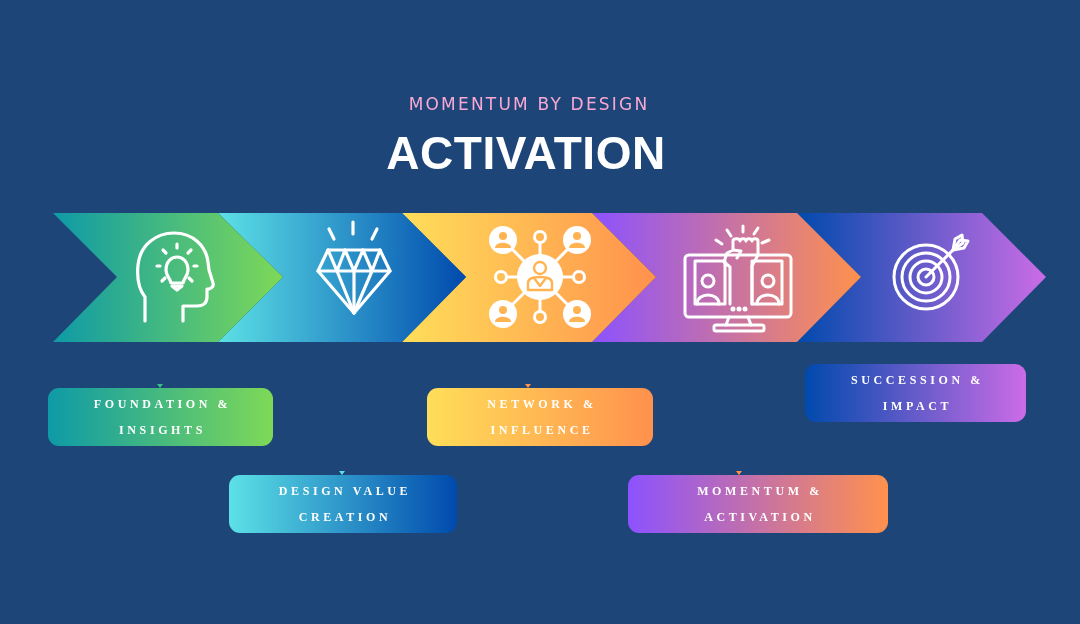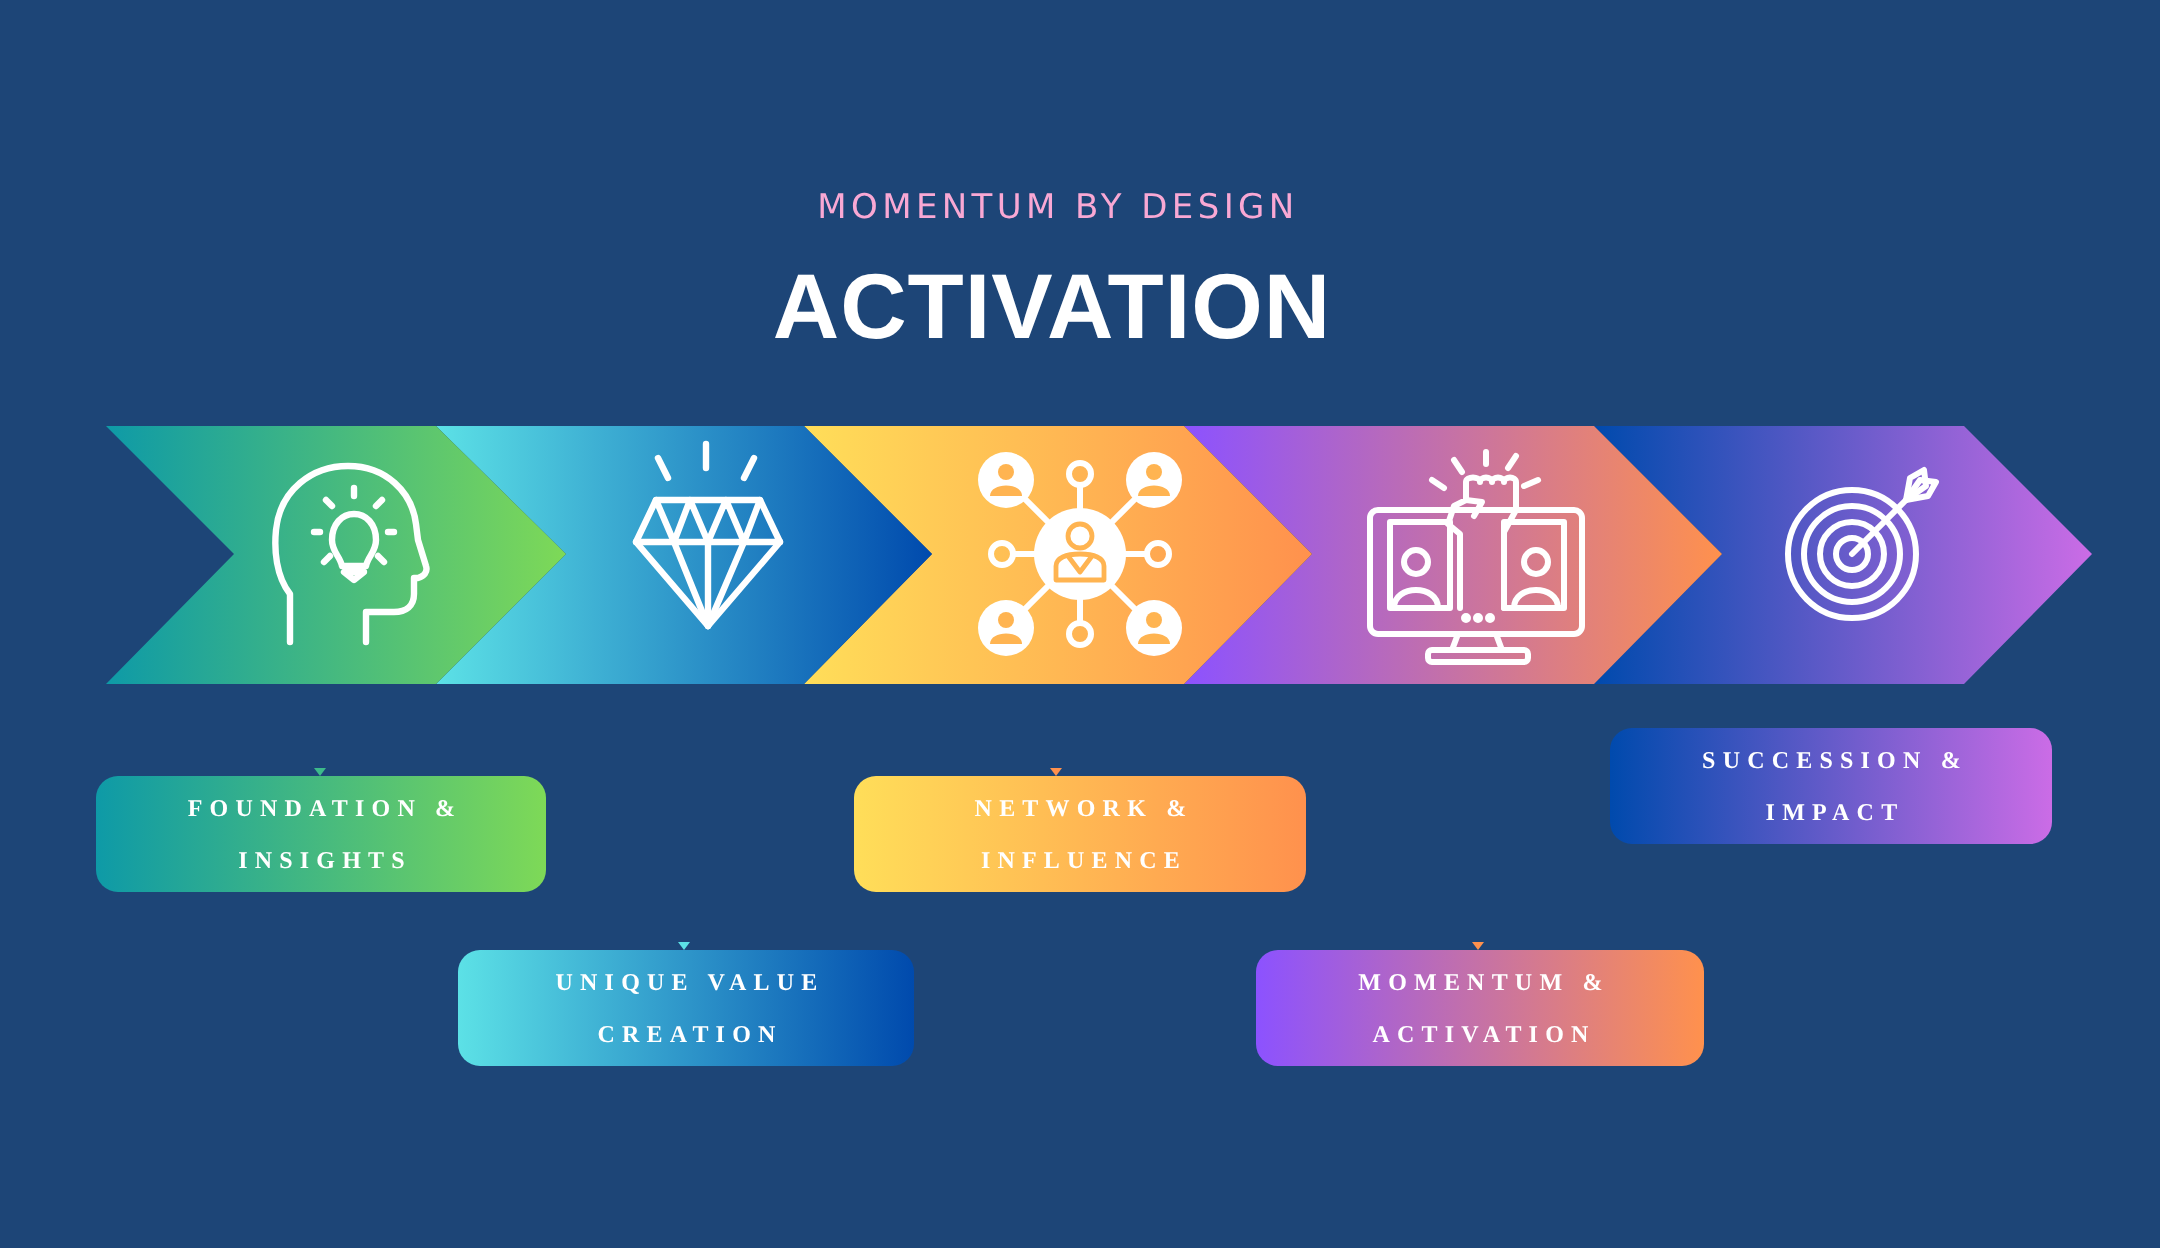--- a/index.html
+++ b/index.html
@@ -193,20 +193,20 @@
     <polygon points="157,384 163,384 160,388" fill="#3dbb8a"></polygon>
     <polygon points="339,471 345,471 342,475" fill="#5ce1e6"></polygon>
     <polygon points="525,384 531,384 528,388" fill="#ff914d"></polygon>
     <polygon points="736,471 742,471 739,475" fill="#ff914d"></polygon>
     <polygon points="912,384 918,384 915,388" fill="#cb6ce6"></polygon>
   </g>
 </svg>
 
 <div class="label-box" style="left:48px; top:388px; width:225px; height:58px; background:linear-gradient(90deg,#0e9aa7,#7ed957);">FOUNDATION &amp;
 INSIGHTS</div>
-<div class="label-box" style="left:229px; top:475px; width:228px; height:58px; background:linear-gradient(90deg,#5ce1e6,#004aad);">UNIQUE VALUE
+<div class="label-box" style="left:229px; top:475px; width:228px; height:58px; background:linear-gradient(90deg,#5ce1e6,#004aad);">DESIGN VALUE
 CREATION</div>
 <div class="label-box" style="left:415px; top:388px; width:226px; height:58px; background:linear-gradient(90deg,#ffde59,#ff914d);margin-left:12px;">NETWORK &amp;
 INFLUENCE</div>
-<div class="label-box" style="left:628px; top:475px; width:224px; height:58px; background:linear-gradient(90deg,#8c52ff,#ff914d);">MOMENTUM &amp;
+<div class="label-box" style="left:628px; top:475px; width:260px; height:58px; background:linear-gradient(90deg,#8c52ff,#ff914d);">MOMENTUM &amp;
 ACTIVATION</div>
 <div class="label-box" style="left:805px; top:364px; width:221px; height:58px; background:linear-gradient(90deg,#004aad,#cb6ce6);">SUCCESSION &amp;
 IMPACT</div>
 
 </body></html>

